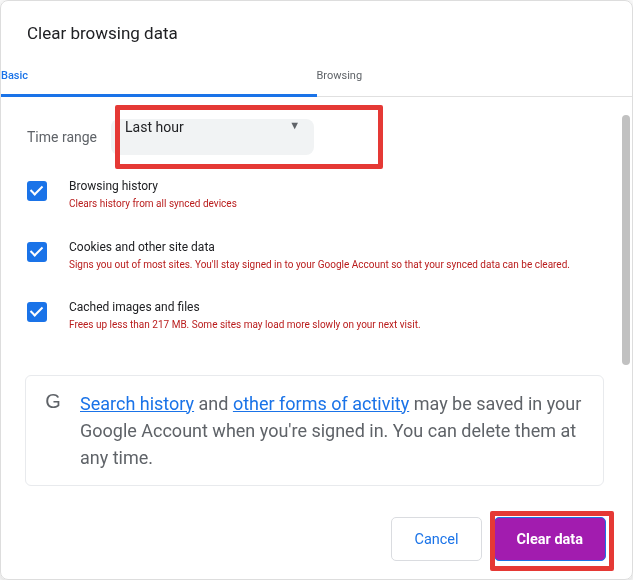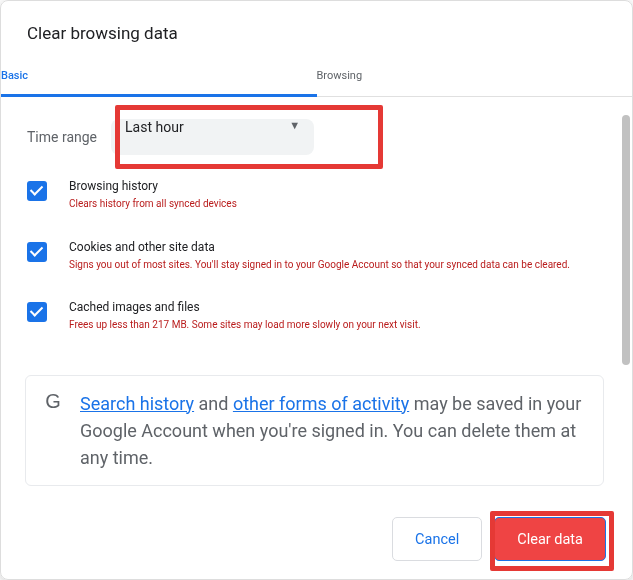--- a/index.html
+++ b/index.html
@@ -210,24 +210,24 @@
     display: flex;
     align-items: center;
     justify-content: center;
   }
   .btn-cancel {
     background: #fff;
     border: 1px solid #dadce0;
     color: #1a73e8;
   }
   .btn-primary {
-    background: #ef4444;
+    background: #a21caf;
     border: 1px solid #1a73e8;
     color: #fff;
-    font-weight: 400;
+    font-weight: 700;
   }
 </style>
 </head>
 <body>
 
 <div class="dialog">
 
   <div class="title">Clear browsing data</div>
 
   <div class="tabs">

